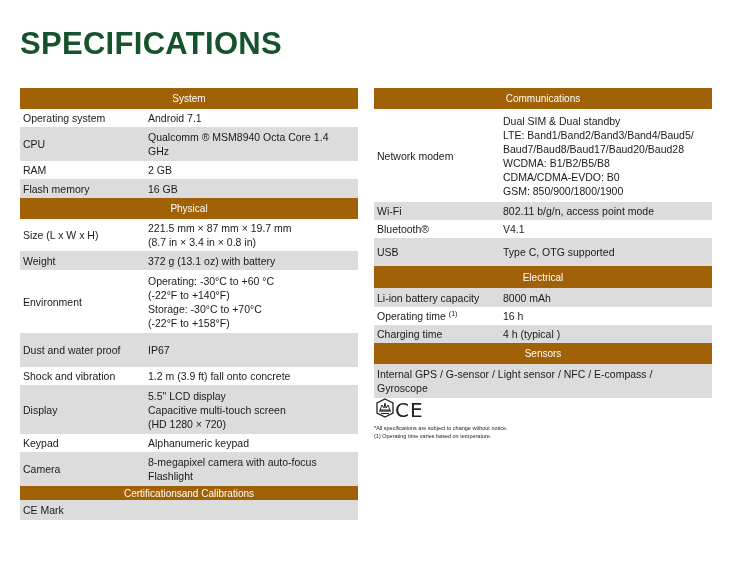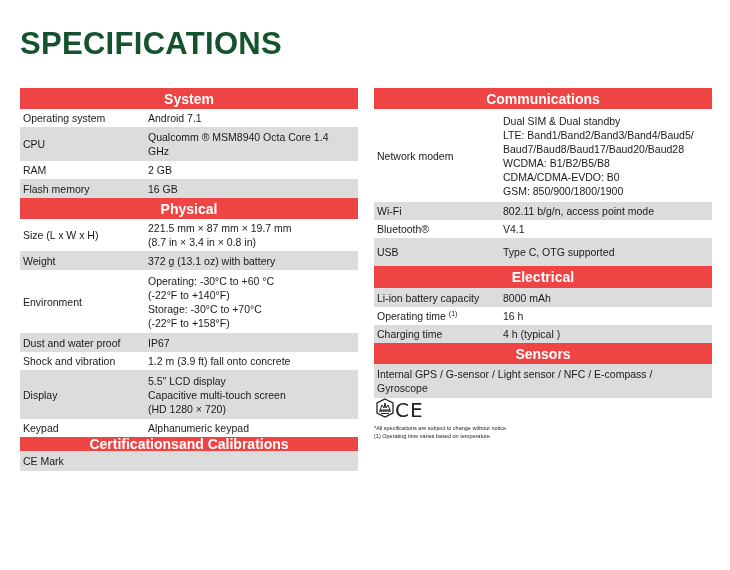--- a/index.html
+++ b/index.html
@@ -3,21 +3,21 @@
 <meta charset="utf-8">
 <style>
   html, body { margin: 0; padding: 0; background: #ffffff; }
   body { width: 730px; height: 570px; position: relative; overflow: hidden;
          font-family: "Liberation Sans", sans-serif; color: #1a1a1a; }
   .title { position: absolute; left: 20px; top: 26px; font-size: 31px; font-weight: bold;
            color: #14532d; letter-spacing: 0.3px; }
   .tbl { position: absolute; }
   .tbl-left { left: 20px; top: 88px; width: 338px; }
   .tbl-right { left: 374px; top: 88px; width: 338px; }
-  .hdr { background: #ef4444; color: #fff; font-weight: bold; font-size: 14px;
+  .hdr { background: #a16207; color: #fff; font-weight: normal; font-size: 10px;
          text-align: center; display: flex; align-items: center; justify-content: center; }
   .row { display: flex; align-items: center; font-size: 10.5px; line-height: 14px; }
   .row.g { background: #dcdcdc; }
   .row.w { background: #ffffff; }
   .lbl { padding-left: 3px; flex: 0 0 auto; }
   .tbl-left .lbl { width: 125px; }
   .tbl-right .lbl { width: 126px; }
   .val { white-space: pre-line; }
   .full { padding-left: 3px; white-space: pre-line; }
   sup { font-size: 7px; vertical-align: 4px; line-height: 0; }
@@ -60,37 +60,42 @@
     <span class="lbl">Weight</span>
     <span class="val">372 g (13.1 oz) with battery</span>
   </div>
   <div class="row w" style="height:63px">
     <span class="lbl">Environment</span>
     <span class="val">Operating: -30°C to +60 °C
 (-22°F to +140°F)
 Storage: -30°C to +70°C
 (-22°F to +158°F)</span>
   </div>
-  <div class="row g" style="height:19px">
+  <div class="row g" style="height:34px">
     <span class="lbl">Dust and water proof</span>
     <span class="val">IP67</span>
   </div>
   <div class="row w" style="height:18px">
     <span class="lbl">Shock and vibration</span>
     <span class="val">1.2 m (3.9 ft) fall onto concrete</span>
   </div>
   <div class="row g" style="height:49px">
     <span class="lbl">Display</span>
     <span class="val">5.5" LCD display
 Capacitive multi-touch screen
 (HD 1280 × 720)</span>
   </div>
   <div class="row w" style="height:18px">
     <span class="lbl">Keypad</span>
     <span class="val">Alphanumeric keypad</span>
+  </div>
+  <div class="row g" style="height:34px">
+    <span class="lbl">Camera</span>
+    <span class="val">8-megapixel camera with auto-focus
+Flashlight</span>
   </div>
 
   <div class="hdr" style="height:14px">Certificationsand Calibrations</div>
   <div class="row g" style="height:20px">
     <span class="lbl">CE Mark</span>
     <span class="val"></span>
   </div>
 </div>
 
 <div class="tbl tbl-right">

